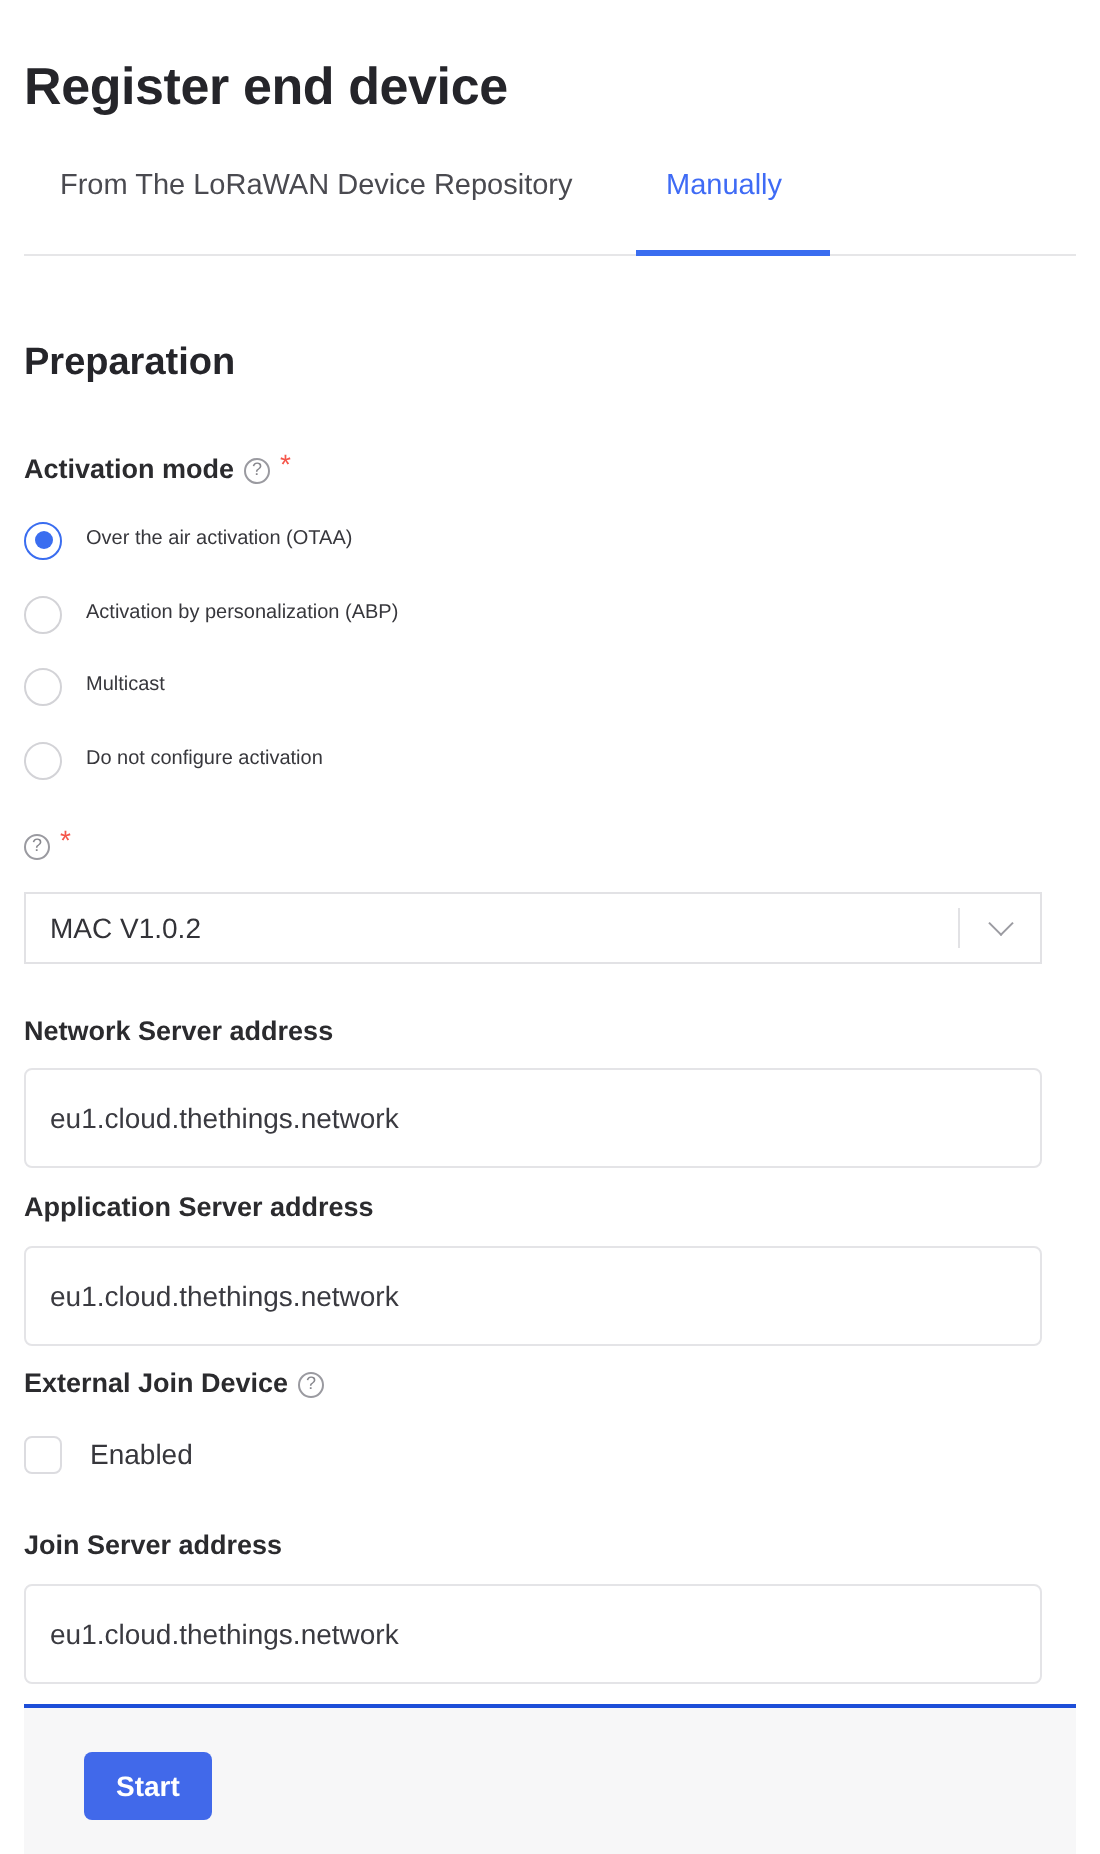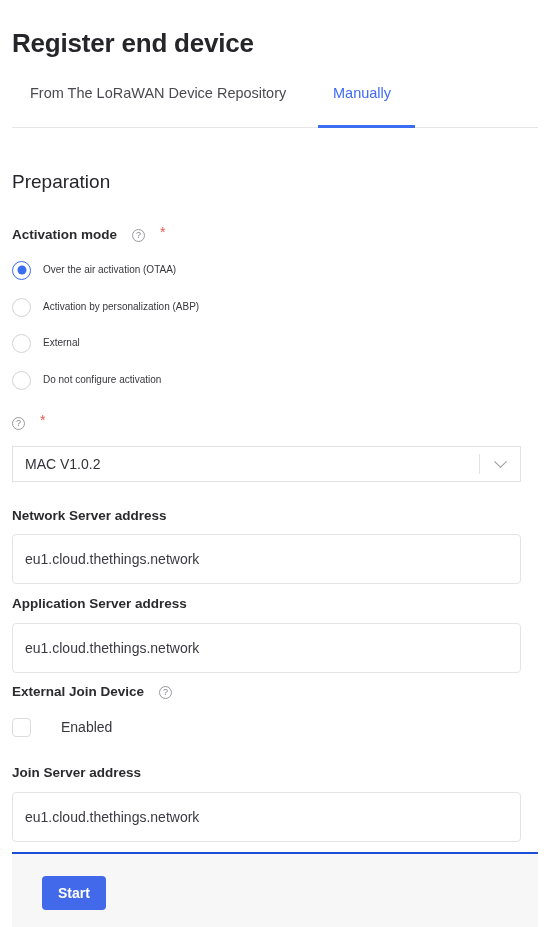--- a/index.html
+++ b/index.html
@@ -62,37 +62,37 @@
     height: 3px;
     background: #3a6df0;
   }
 
   
   .section-heading {
     position: absolute;
     left: 12px;
     top: 170px;
     font-size: 19px;
-    font-weight: normal;
+    font-weight: bold;
     color: #25252a;
     line-height: 24px;
   }
 
   
   .field-label {
     position: absolute;
     left: 12px;
     font-size: 13.5px;
     font-weight: bold;
     color: #2b2b2e;
     line-height: 18px;
     white-space: nowrap;
     display: flex;
     align-items: center;
-    gap: 15px;
+    gap: 5px;
   }
   .help-icon {
     display: inline-block;
     width: 13px;
     height: 13px;
     border: 1px solid #9a9aa0;
     border-radius: 50%;
     position: relative;
     cursor: pointer;
     flex: 0 0 auto;
@@ -221,21 +221,21 @@
   }
   .checkbox {
     width: 19px;
     height: 19px;
     border: 1.5px solid #dcdce0;
     border-radius: 4px;
     background: #fff;
     flex: 0 0 auto;
   }
   .check-label {
-    margin-left: 30px;
+    margin-left: 14px;
     font-size: 14px;
     color: #37373c;
     line-height: 18px;
   }
 
   
   .footer {
     position: absolute;
     left: 12px;
     top: 852px;
@@ -283,21 +283,21 @@
 <div class="radio-row" style="top:259px">
   <span class="radio checked"></span>
   <span class="radio-label">Over the air activation (OTAA)</span>
 </div>
 <div class="radio-row" style="top:296px">
   <span class="radio"></span>
   <span class="radio-label">Activation by personalization (ABP)</span>
 </div>
 <div class="radio-row" style="top:332px">
   <span class="radio"></span>
-  <span class="radio-label">External</span>
+  <span class="radio-label">Multicast</span>
 </div>
 <div class="radio-row" style="top:369px">
   <span class="radio"></span>
   <span class="radio-label">Do not configure activation</span>
 </div>
 
 <div class="field-label" style="top:416px">
   <span class="help-icon"></span>
   <span class="req-star">*</span>
 </div>

